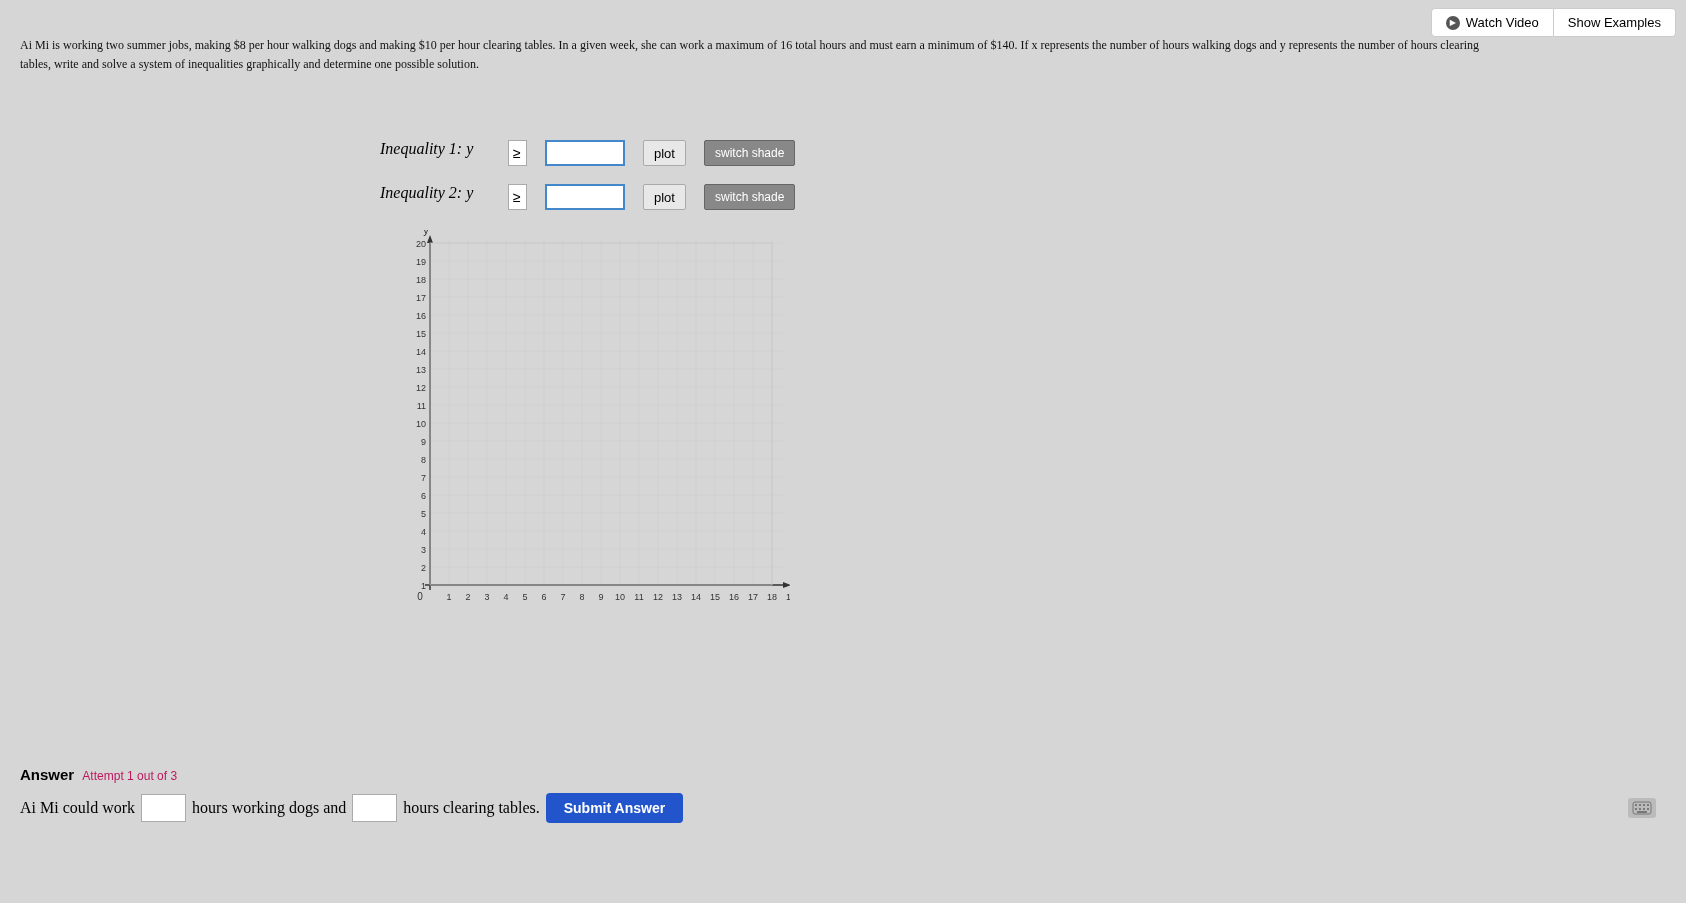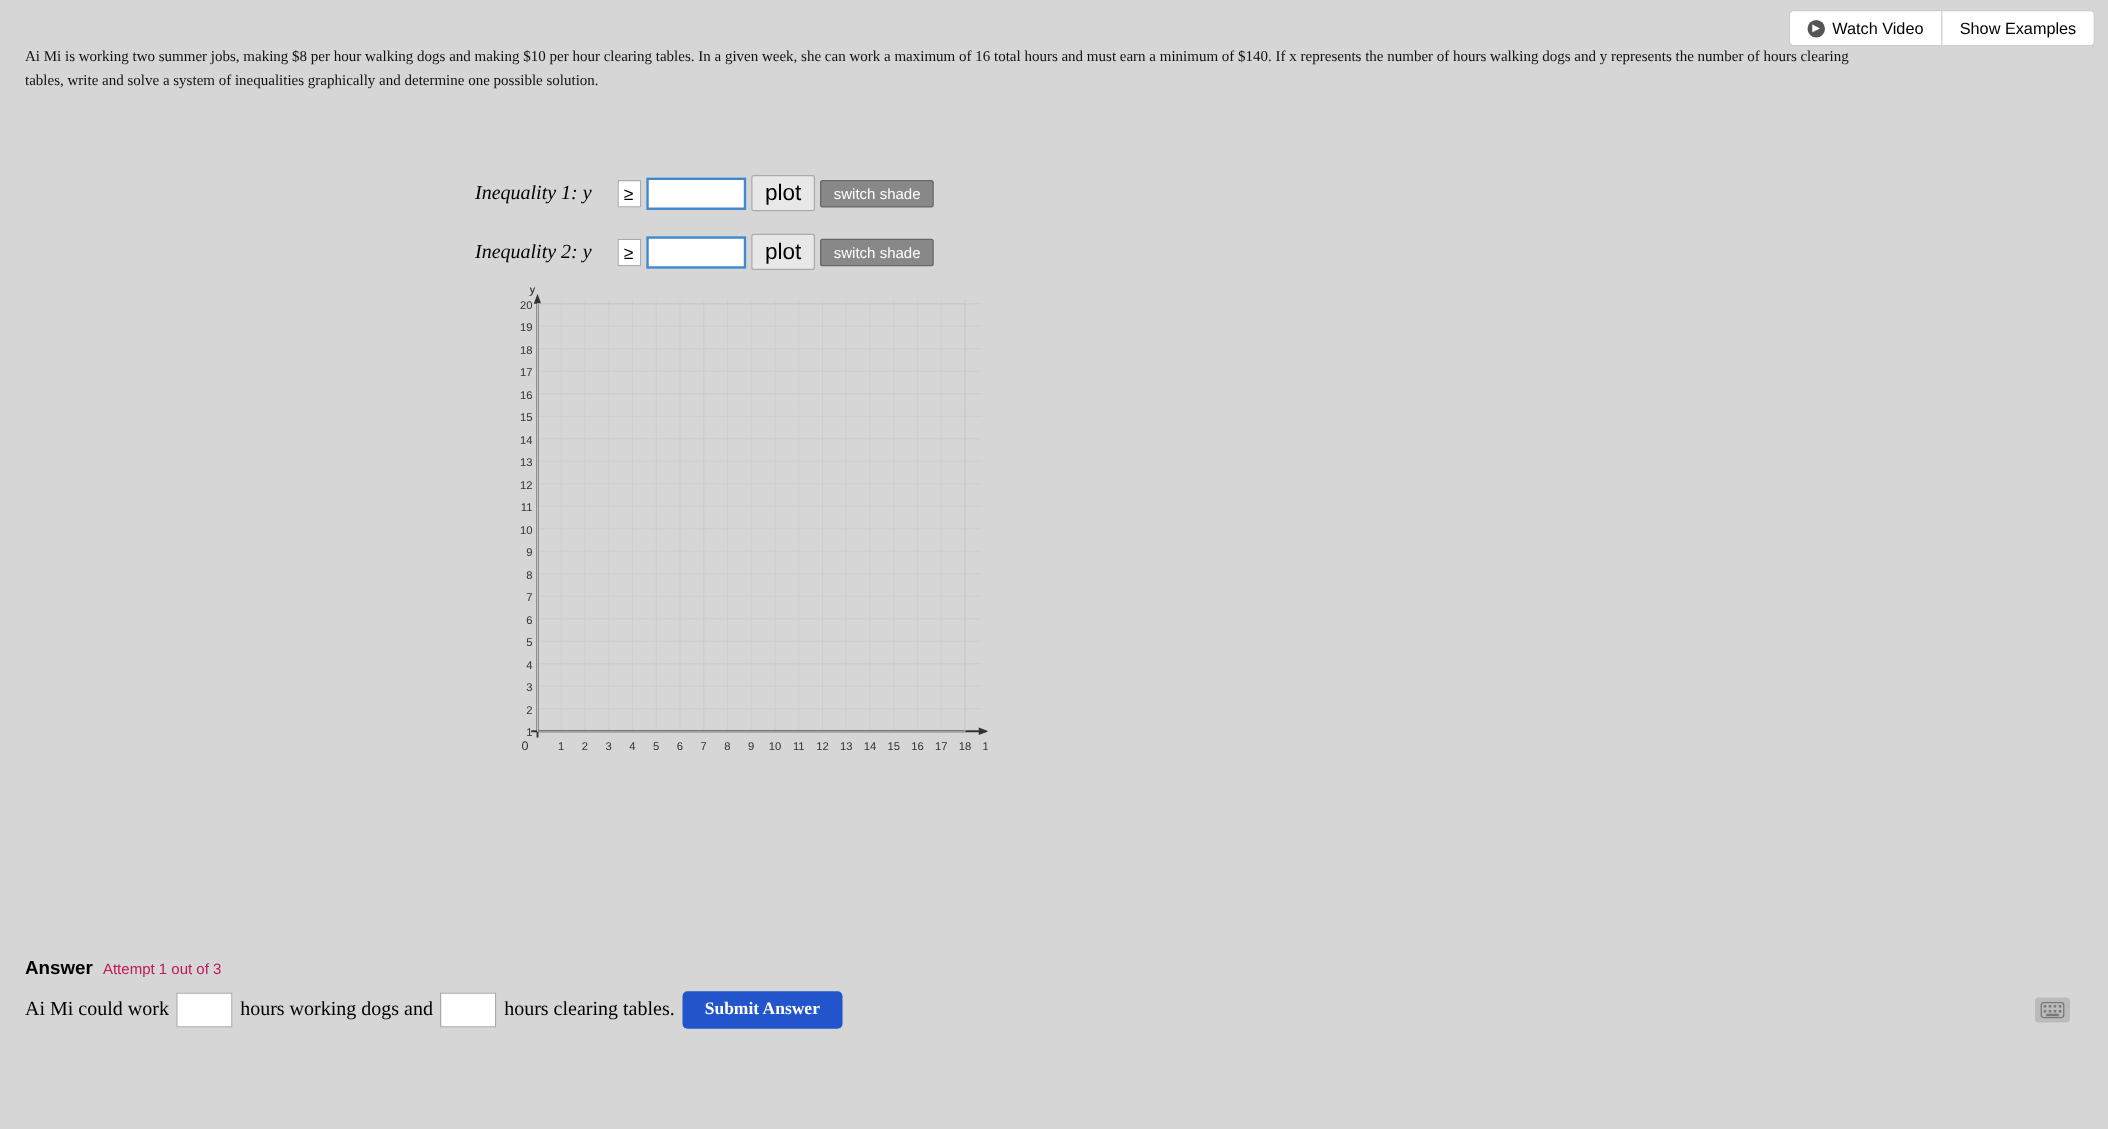--- a/index.html
+++ b/index.html
@@ -69,22 +69,21 @@
 
     
     .inequalities-section {
       position: absolute;
       top: 140px;
       left: 380px;
     }
 
     .inequality-row {
       display: flex;
-      align-items: center;
-      gap: 4px;
+      gap: 18px;
       margin-bottom: 18px;
       font-size: 16px;
     }
 
     .inequality-label {
       font-style: italic;
       min-width: 110px;
     }
 
     .ineq-dropdown {
@@ -103,21 +102,21 @@
       border: 2px solid #4488cc;
       background: white;
       padding: 2px 4px;
       font-size: 14px;
     }
 
     .plot-btn {
       background: #e8e8e8;
       border: 1px solid #aaa;
       padding: 3px 10px;
-      font-size: 18px;
+      font-size: 13px;
       cursor: pointer;
       border-radius: 2px;
       font-family: Arial, sans-serif;
     }
 
     .switch-shade-btn {
       background: #888;
       border: 1px solid #666;
       color: #ffffff;
       padding: 3px 10px;
@@ -178,21 +177,21 @@
     }
 
     .submit-btn {
       background: #2255cc;
       color: white;
       border: none;
       border-radius: 4px;
       padding: 7px 18px;
       font-size: 14px;
       cursor: pointer;
-      font-family: Liberation Serif, serif;
+      font-family: Liberation Sans, sans-serif;
       font-weight: bold;
     }
 
     
     .keyboard-icon {
       position: absolute;
       bottom: 85px;
       right: 30px;
       width: 28px;
       height: 20px;

